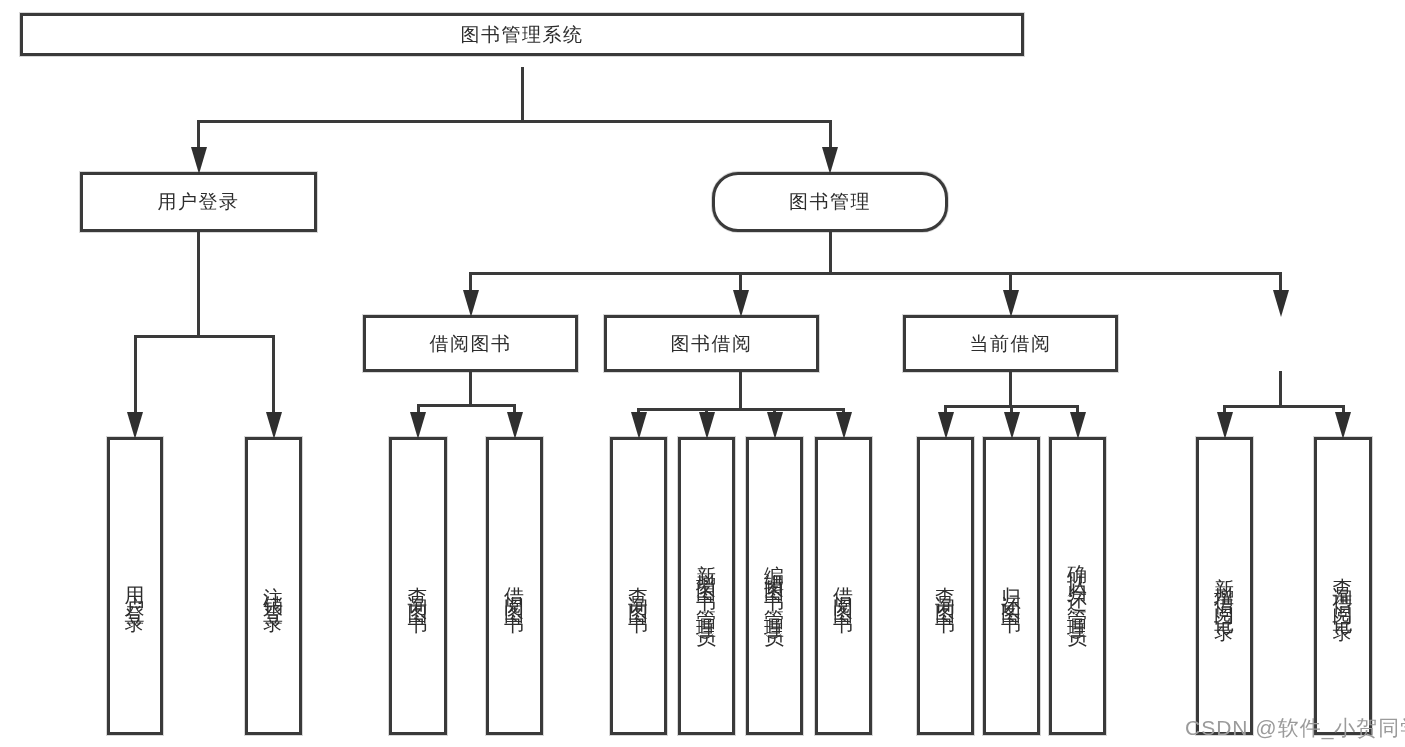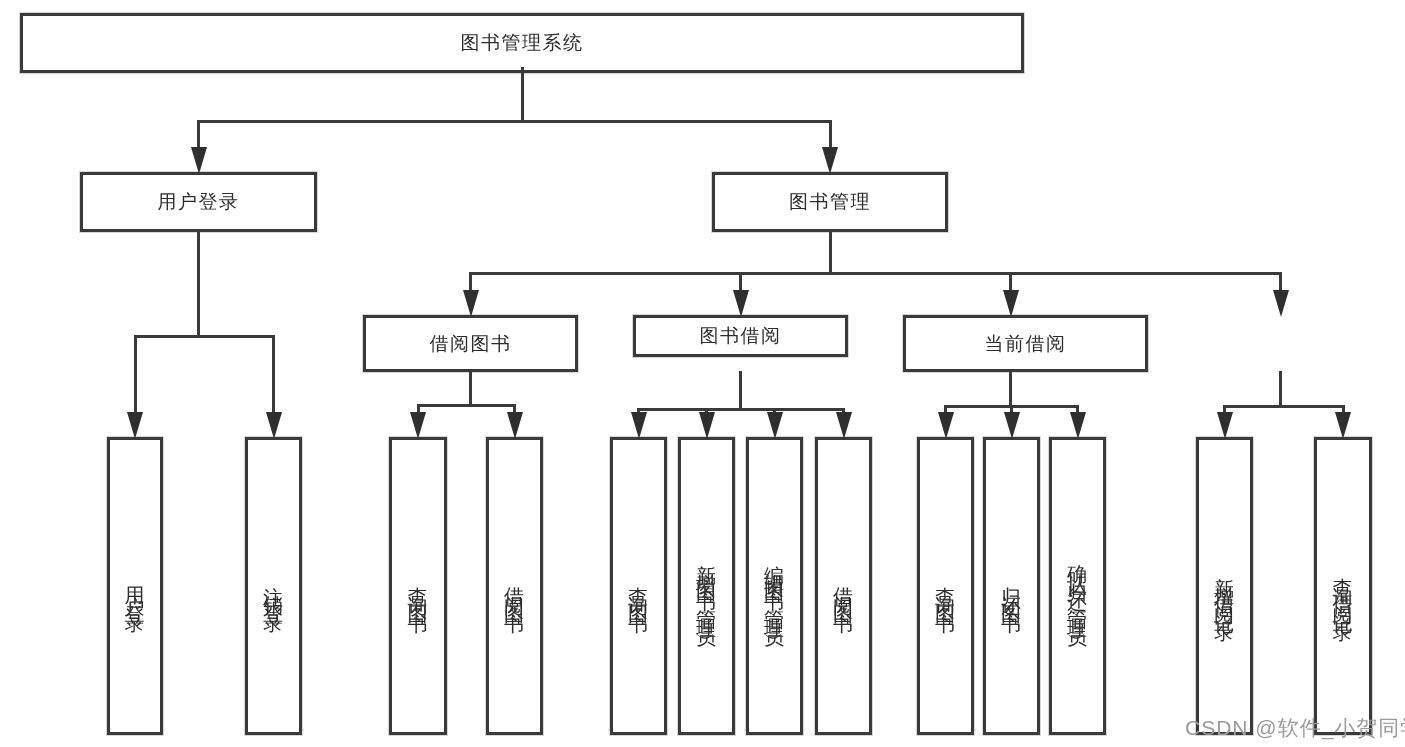--- a/index.html
+++ b/index.html
@@ -60,26 +60,26 @@
     letter-spacing: 1px;
     white-space: nowrap;
     z-index: 10;
   }
 </style>
 </head>
 <body>
 
 <div id="canvas">
   <span class="watermark">CSDN @软件_小贺同学</span>
-<div class="box h" style="left: 20px; top: 13px; width: 1004px; height: 60px;">图书管理系统</div>
+<div class="box h" style="left: 20px; top: 13px; width: 1004px; height: 43px;">图书管理系统</div>
     <div class="box h" style="left: 80px; top: 172px; width: 237px; height: 60px;">用户登录</div>
-    <div class="box h" style="left: 712px; top: 172px; width: 236px; height: 60px;">图书管理</div>
+    <div class="box h" style="left: 712px; top: 172px; width: 236px; height: 60px; border-radius: 26px;">图书管理</div>
     <div class="box h" style="left: 363px; top: 315px; width: 215px; height: 57px;">借阅图书</div>
-    <div class="box h" style="left: 633px; top: 315px; width: 215px; height: 42px;">图书借阅</div>
-    <div class="box h" style="left: 903px; top: 315px; width: 245px; height: 57px;">当前借阅</div>
+    <div class="box h" style="left: 604px; top: 315px; width: 215px; height: 57px;">图书借阅</div>
+    <div class="box h" style="left: 903px; top: 315px; width: 215px; height: 57px;">当前借阅</div>
     <div class="box v" style="left: 107px; top: 437px; width: 56px; height: 298px;">用户登录</div>
     <div class="box v" style="left: 245px; top: 437px; width: 57px; height: 298px;">注销登录</div>
     <div class="box v" style="left: 389px; top: 437px; width: 58px; height: 298px;">查询图书</div>
     <div class="box v" style="left: 486px; top: 437px; width: 57px; height: 298px;">借阅图书</div>
     <div class="box v" style="left: 610px; top: 437px; width: 57px; height: 298px;">查询图书</div>
     <div class="box v" style="left: 678px; top: 437px; width: 57px; height: 298px;">新增图书（管理员）</div>
     <div class="box v" style="left: 746px; top: 437px; width: 57px; height: 298px;">编辑图书（管理员）</div>
     <div class="box v" style="left: 815px; top: 437px; width: 57px; height: 298px;">借阅图书</div>
     <div class="box v" style="left: 917px; top: 437px; width: 57px; height: 298px;">查询图书</div>
     <div class="box v" style="left: 983px; top: 437px; width: 57px; height: 298px;">归还图书</div>

